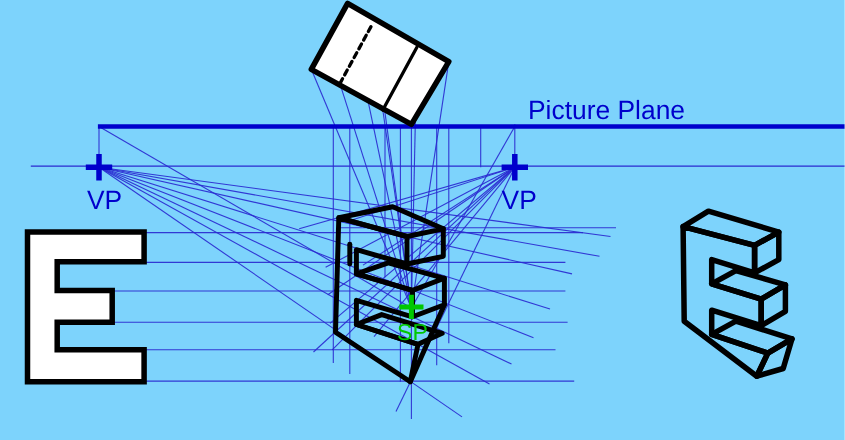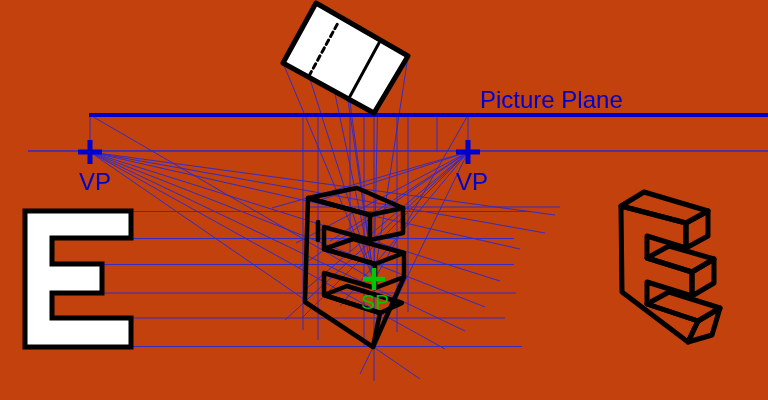--- a/index.html
+++ b/index.html
@@ -1,16 +1,16 @@
 <!DOCTYPE html>
 <html><head>
 <meta charset="utf-8">
 <style>
   html,body { margin:0; padding:0; background:#ffffff; }
-  .stage { position:relative; width:768px; height:400px; background:#c2410c; overflow:hidden;
+  .stage { position:relative; width:768px; height:400px; background:#7dd3fc; overflow:hidden;
            font-family:"Liberation Sans", sans-serif; }
   svg { display:block; }
   .thin  { stroke:#2a2ad0; stroke-width:1; fill:none; opacity:.92; }
   .thin2 { stroke:#2a2ad0; stroke-width:1.3; fill:none; }
   .ppline{ stroke:#0000cc; stroke-width:4; fill:none; }
   .cross { stroke:#0000cc; stroke-width:5; fill:none; }
   .gcross{ stroke:#00c800; stroke-width:4.5; fill:none; }
   .blk   { stroke:#000000; fill:none; stroke-linejoin:round; stroke-linecap:round; }
   .wire  { stroke-width:4.5; }
   .plan  { stroke-width:5; fill:#ffffff; }

